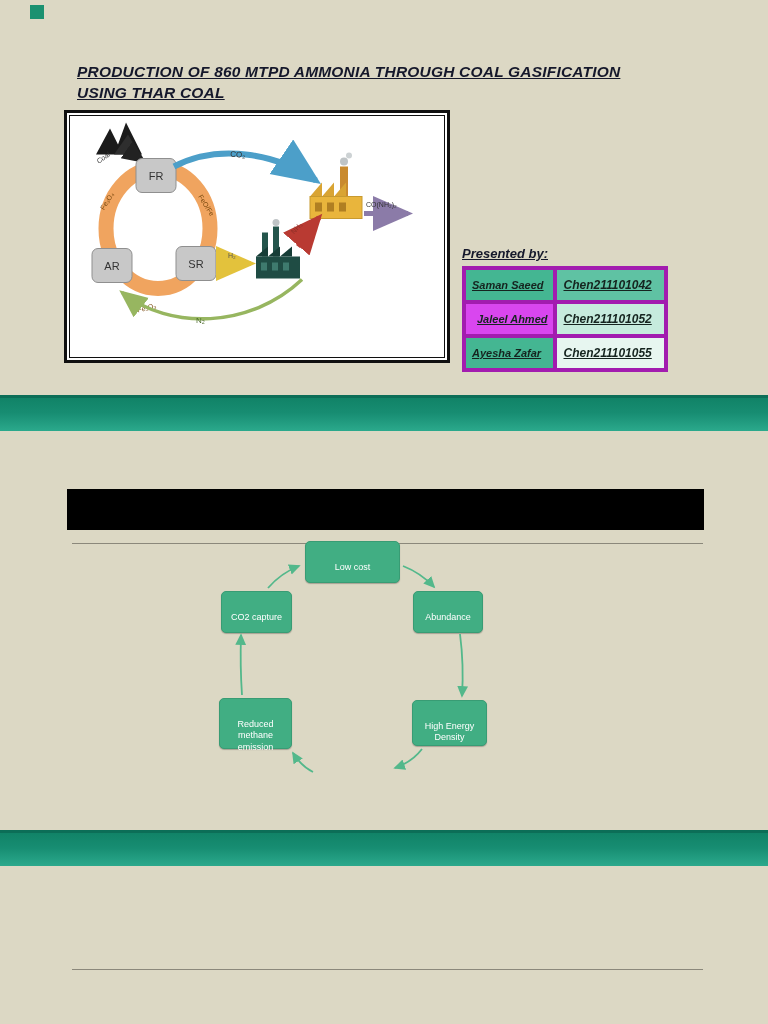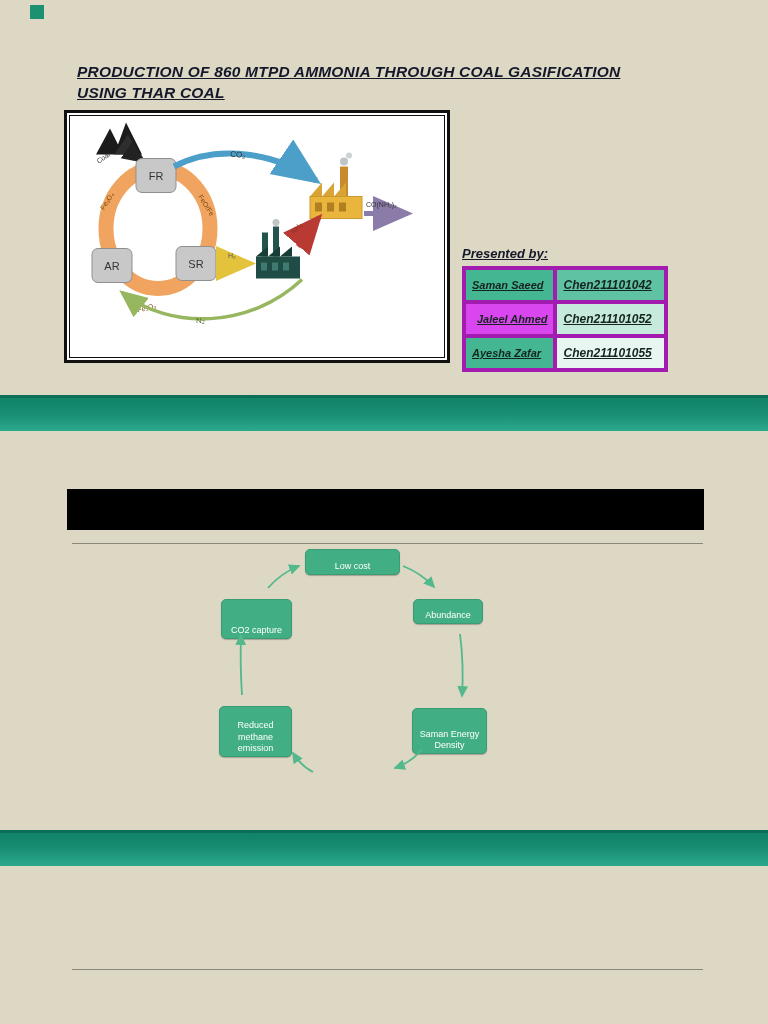--- a/index.html
+++ b/index.html
@@ -33,23 +33,23 @@
         border-top:3px solid #0C6E57;box-sizing:border-box;}
   .band1{top:395px;} .band2{top:830px;}
 
   
   .black-bar{position:absolute;left:67px;top:489px;width:637px;height:41px;background:#000;}
   .divider{position:absolute;height:1px;background:#8B887B;}
   .div2{left:72px;top:543px;width:631px;}
   .div3{left:72px;top:969px;width:631px;}
 
   .cycle-box{position:absolute;background:#41AE83;border:1px solid #389C74;border-radius:5px;
-             color:#fff;font-size:9px;line-height:1.25;display:flex;align-items:flex-end;
-             justify-content:center;text-align:center;box-sizing:border-box;padding:2px 4px;
-             box-shadow:0 1px 1px rgba(0,0,0,.25);margin-top:8px;}
+             color:#fff;font-size:9px;line-height:1.25;display:flex;align-items:flex-start;
+             justify-content:center;text-align:center;box-sizing:border-box;padding:20px 4px;
+             box-shadow:0 1px 1px rgba(0,0,0,.25);}
   .cb-lowcost {left:305px;top:541px;width:95px;height:26px;}
   .cb-abundance{left:413px;top:591px;width:70px;height:25px;}
   .cb-energy  {left:412px;top:700px;width:75px;height:46px;}
   .cb-gov     {left:316px;top:757px;width:72px;height:49px;}
   .cb-methane {left:219px;top:698px;width:73px;height:51px;}
   .cb-co2     {left:221px;top:591px;width:71px;height:40px;}
 
   .arrow-layer{position:absolute;inset:0;pointer-events:none;}
 </style>
 </head>
@@ -178,21 +178,21 @@
   <div class="black-bar"></div>
   <div class="divider div2"></div>
 
   <div class="cycle-box cb-lowcost">
     <span>Low cost</span>
   </div>
   <div class="cycle-box cb-abundance">
     <span>Abundance</span>
   </div>
   <div class="cycle-box cb-energy">
-    <span>Saman Energy Density</span>
+    <span>High Energy Density</span>
   </div>
   <div class="cycle-box cb-methane">
     <span>Reduced methane emission</span>
   </div>
   <div class="cycle-box cb-co2">
     <span>CO2 capture</span>
   </div>
 
   <svg class="arrow-layer" width="768" height="1024" viewBox="0 0 768 1024">
     <defs>

